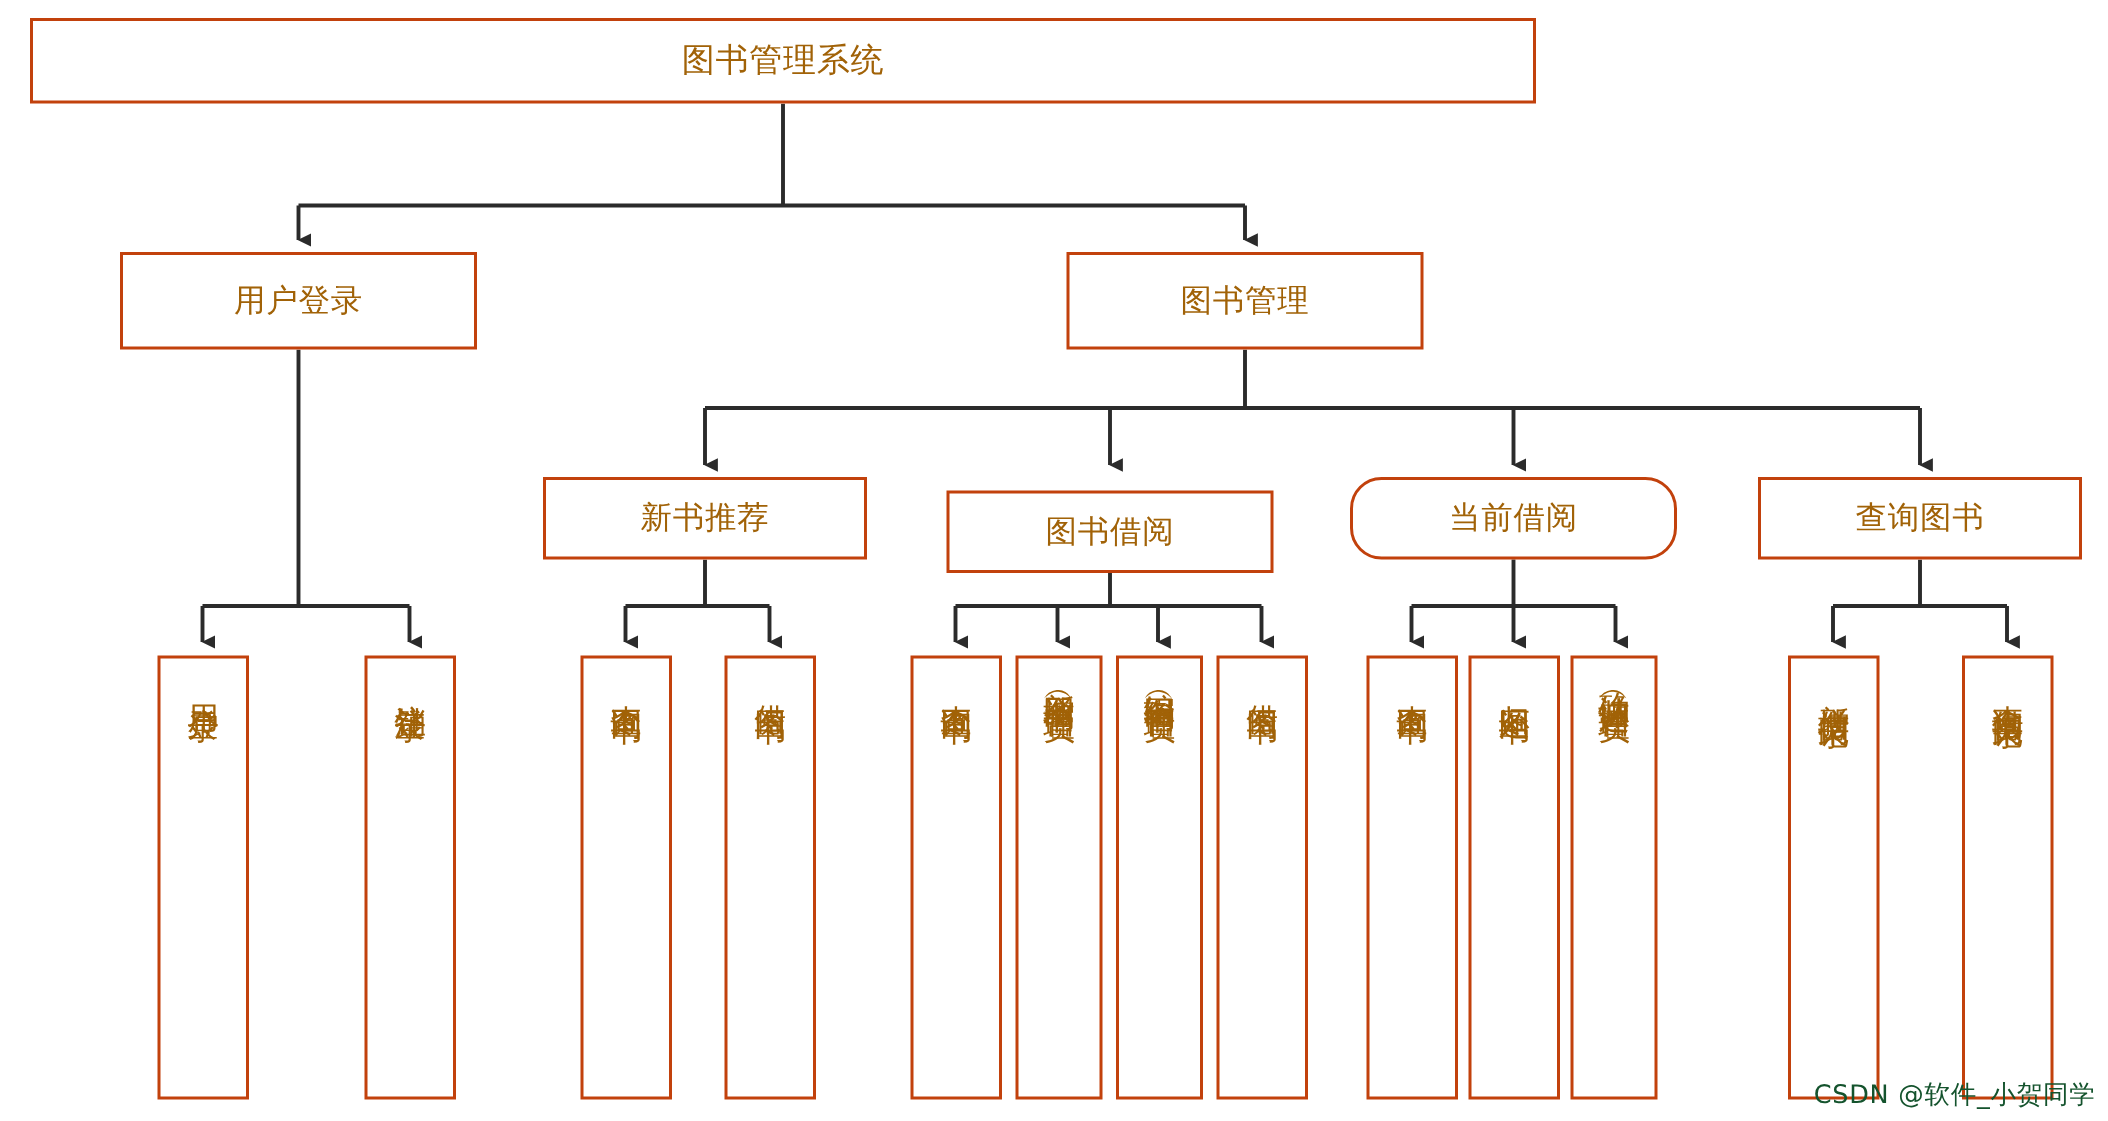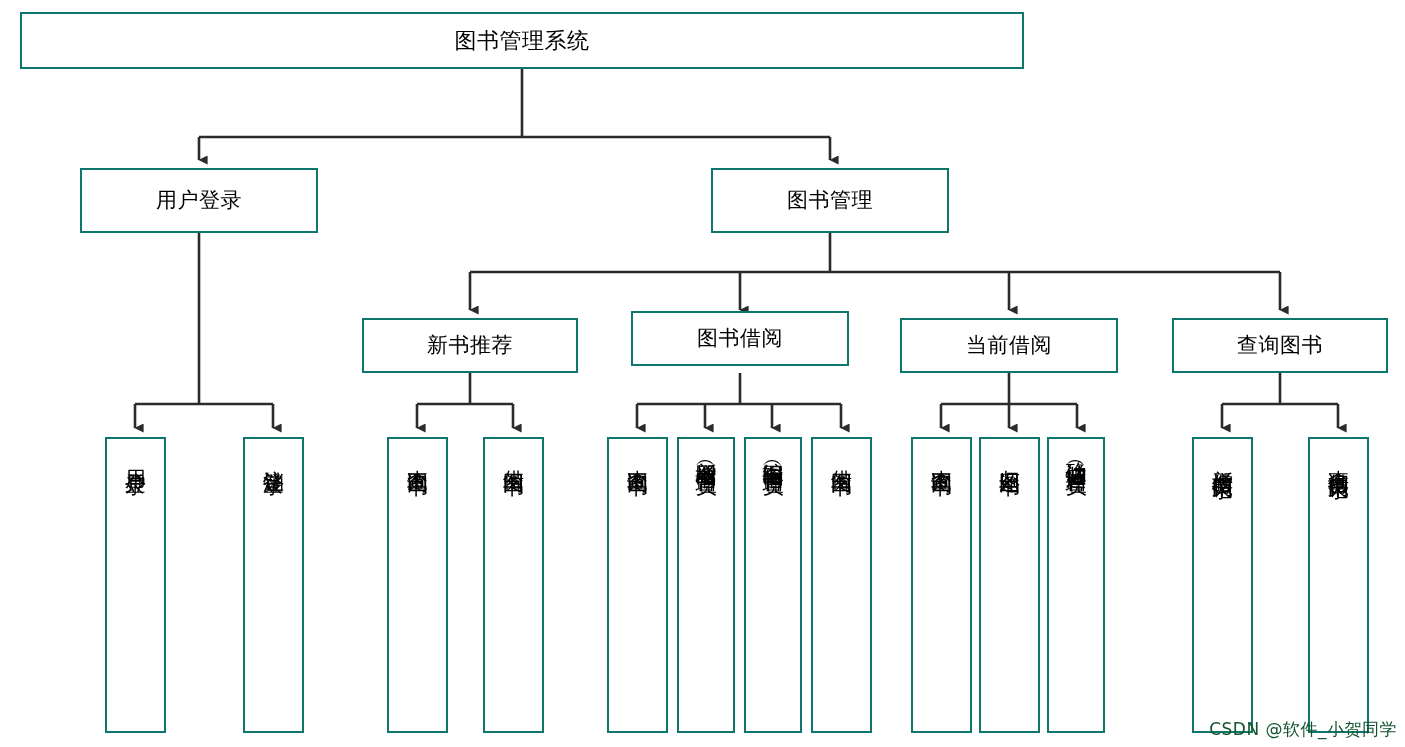--- a/index.html
+++ b/index.html
@@ -23,25 +23,25 @@
     left: 0;
     top: 0;
     width: 1405px;
     height: 747px;
     pointer-events: none;
   }
   .node {
     position: absolute;
     box-sizing: border-box;
     background: #ffffff;
-    border: 2px solid #0f766e;
+    border: 2px solid #c2410c;
     display: flex;
     align-items: center;
     justify-content: center;
-    color: #000000;
+    color: #a16207;
   }
   .node .label {
     line-height: 1.18;
     letter-spacing: 0.5px;
     white-space: nowrap;
   }
   
   .node.horiz .label {
     font-size: 21px;
   }
@@ -139,24 +139,24 @@
   <div class="node horiz" style="left:80px; top:168px; width:238px; height:65px;">
     <span class="label">用户登录</span>
   </div>
   <div class="node horiz" style="left:711px; top:168px; width:238px; height:65px;">
     <span class="label">图书管理</span>
   </div>
 
   <div class="node horiz" style="left:362px; top:318px; width:216px; height:55px;">
     <span class="label">新书推荐</span>
   </div>
-  <div class="node horiz" style="left:631px; top:311px; width:218px; height:55px;">
+  <div class="node horiz" style="left:631px; top:327px; width:218px; height:55px;">
     <span class="label">图书借阅</span>
   </div>
-  <div class="node horiz" style="left:900px; top:318px; width:218px; height:55px;">
+  <div class="node horiz" style="left:900px; top:318px; width:218px; height:55px;border-radius:21px;">
     <span class="label">当前借阅</span>
   </div>
   <div class="node horiz" style="left:1172px; top:318px; width:216px; height:55px;">
     <span class="label">查询图书</span>
   </div>
 
   <div class="node leaf" style="left:105px; top:437px; width:61px; height:296px;">
     <span class="label">用户登录</span>
   </div>
   <div class="node leaf" style="left:243px; top:437px; width:61px; height:296px;">

